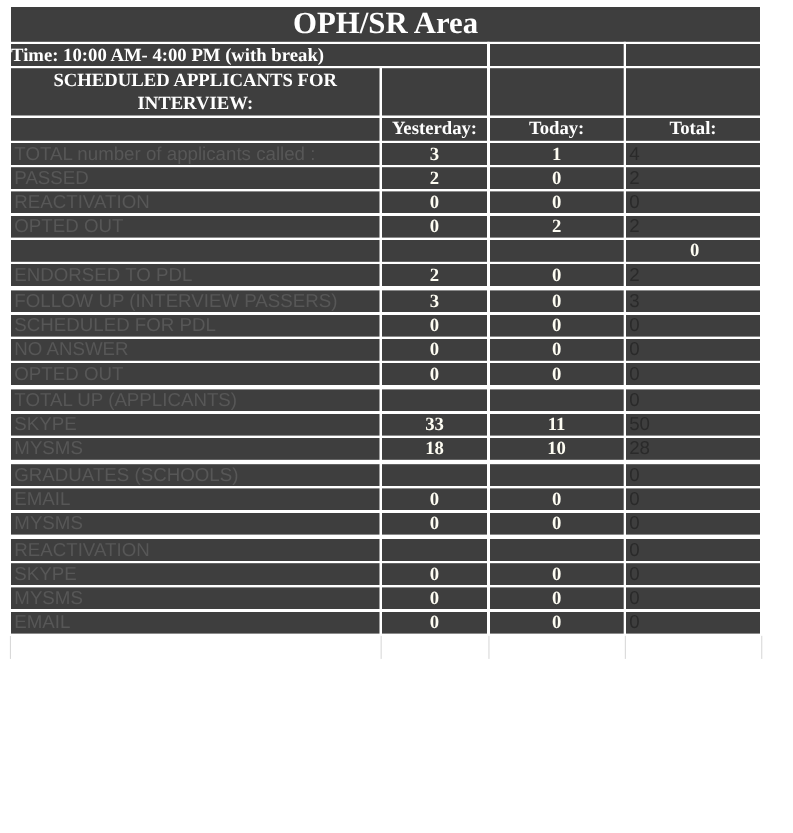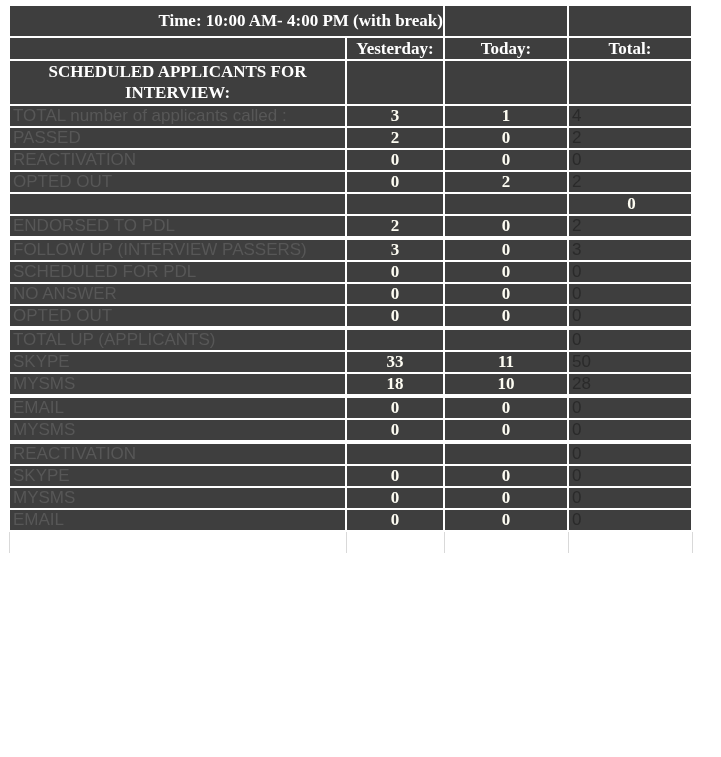--- a/index.html
+++ b/index.html
@@ -24,21 +24,21 @@
     border:2px solid var(--grid);
     overflow:hidden;white-space:nowrap;
     vertical-align:middle;
   }
   td.title-cell{
     height:31px;text-align:center;
     font-family:"Liberation Serif",serif;font-weight:700;font-size:28px;
     color:var(--head);
   }
   td.time-cell{
-    height:32px;text-align:right;
+    height:22px;text-align:left;
     font-family:"Liberation Serif",serif;font-weight:700;font-size:17px;
     color:var(--head);
   }
   td.sched-cell{
     height:39px;text-align:center;white-space:normal;
     font-family:"Liberation Serif",serif;font-weight:700;font-size:17px;
     line-height:1.25;color:var(--head);
     padding:0 24px;
   }
   td.colhead{
@@ -81,35 +81,38 @@
 <div class="sheet">
   <table>
     <colgroup>
       <col style="width:337px">
       <col style="width:98px">
       <col style="width:124px">
       <col style="width:124px">
     </colgroup>
     <tbody>
       <tr>
+        <td colspan="4" class="title-cell">OPH/SR Area</td>
+      </tr>
+      <tr>
         <td colspan="2" class="time-cell">Time: 10:00 AM- 4:00 PM (with break)</td>
+        <td></td>
+        <td></td>
+      </tr>
+      <tr>
+        <td class="sched-cell">SCHEDULED APPLICANTS FOR INTERVIEW:</td>
+        <td></td>
         <td></td>
         <td></td>
       </tr>
       <tr>
         <td></td>
         <td class="colhead">Yesterday:</td>
         <td class="colhead">Today:</td>
         <td class="colhead">Total:</td>
-      </tr>
-      <tr>
-        <td class="sched-cell">SCHEDULED APPLICANTS FOR INTERVIEW:</td>
-        <td></td>
-        <td></td>
-        <td></td>
       </tr>
     </tbody>
     <tbody id="rows-body">
         <tr>
           <td class="label-cell">TOTAL number of applicants called :</td>
           <td class="val-cell">3</td>
           <td class="val-cell">1</td>
           <td class="total-cell">4</td>
         </tr>
         <tr>
@@ -185,20 +188,26 @@
           <td class="total-cell">50</td>
         </tr>
         <tr>
           <td class="label-cell">MYSMS</td>
           <td class="val-cell">18</td>
           <td class="val-cell">10</td>
           <td class="total-cell">28</td>
         </tr>
         <tr class="break-row">
           <td colspan="4"></td>
+        </tr>
+        <tr>
+          <td class="label-cell">GRADUATES (SCHOOLS)</td>
+          <td class="val-cell"></td>
+          <td class="val-cell"></td>
+          <td class="total-cell">0</td>
         </tr>
         <tr>
           <td class="label-cell">EMAIL</td>
           <td class="val-cell">0</td>
           <td class="val-cell">0</td>
           <td class="total-cell">0</td>
         </tr>
         <tr>
           <td class="label-cell">MYSMS</td>
           <td class="val-cell">0</td>

